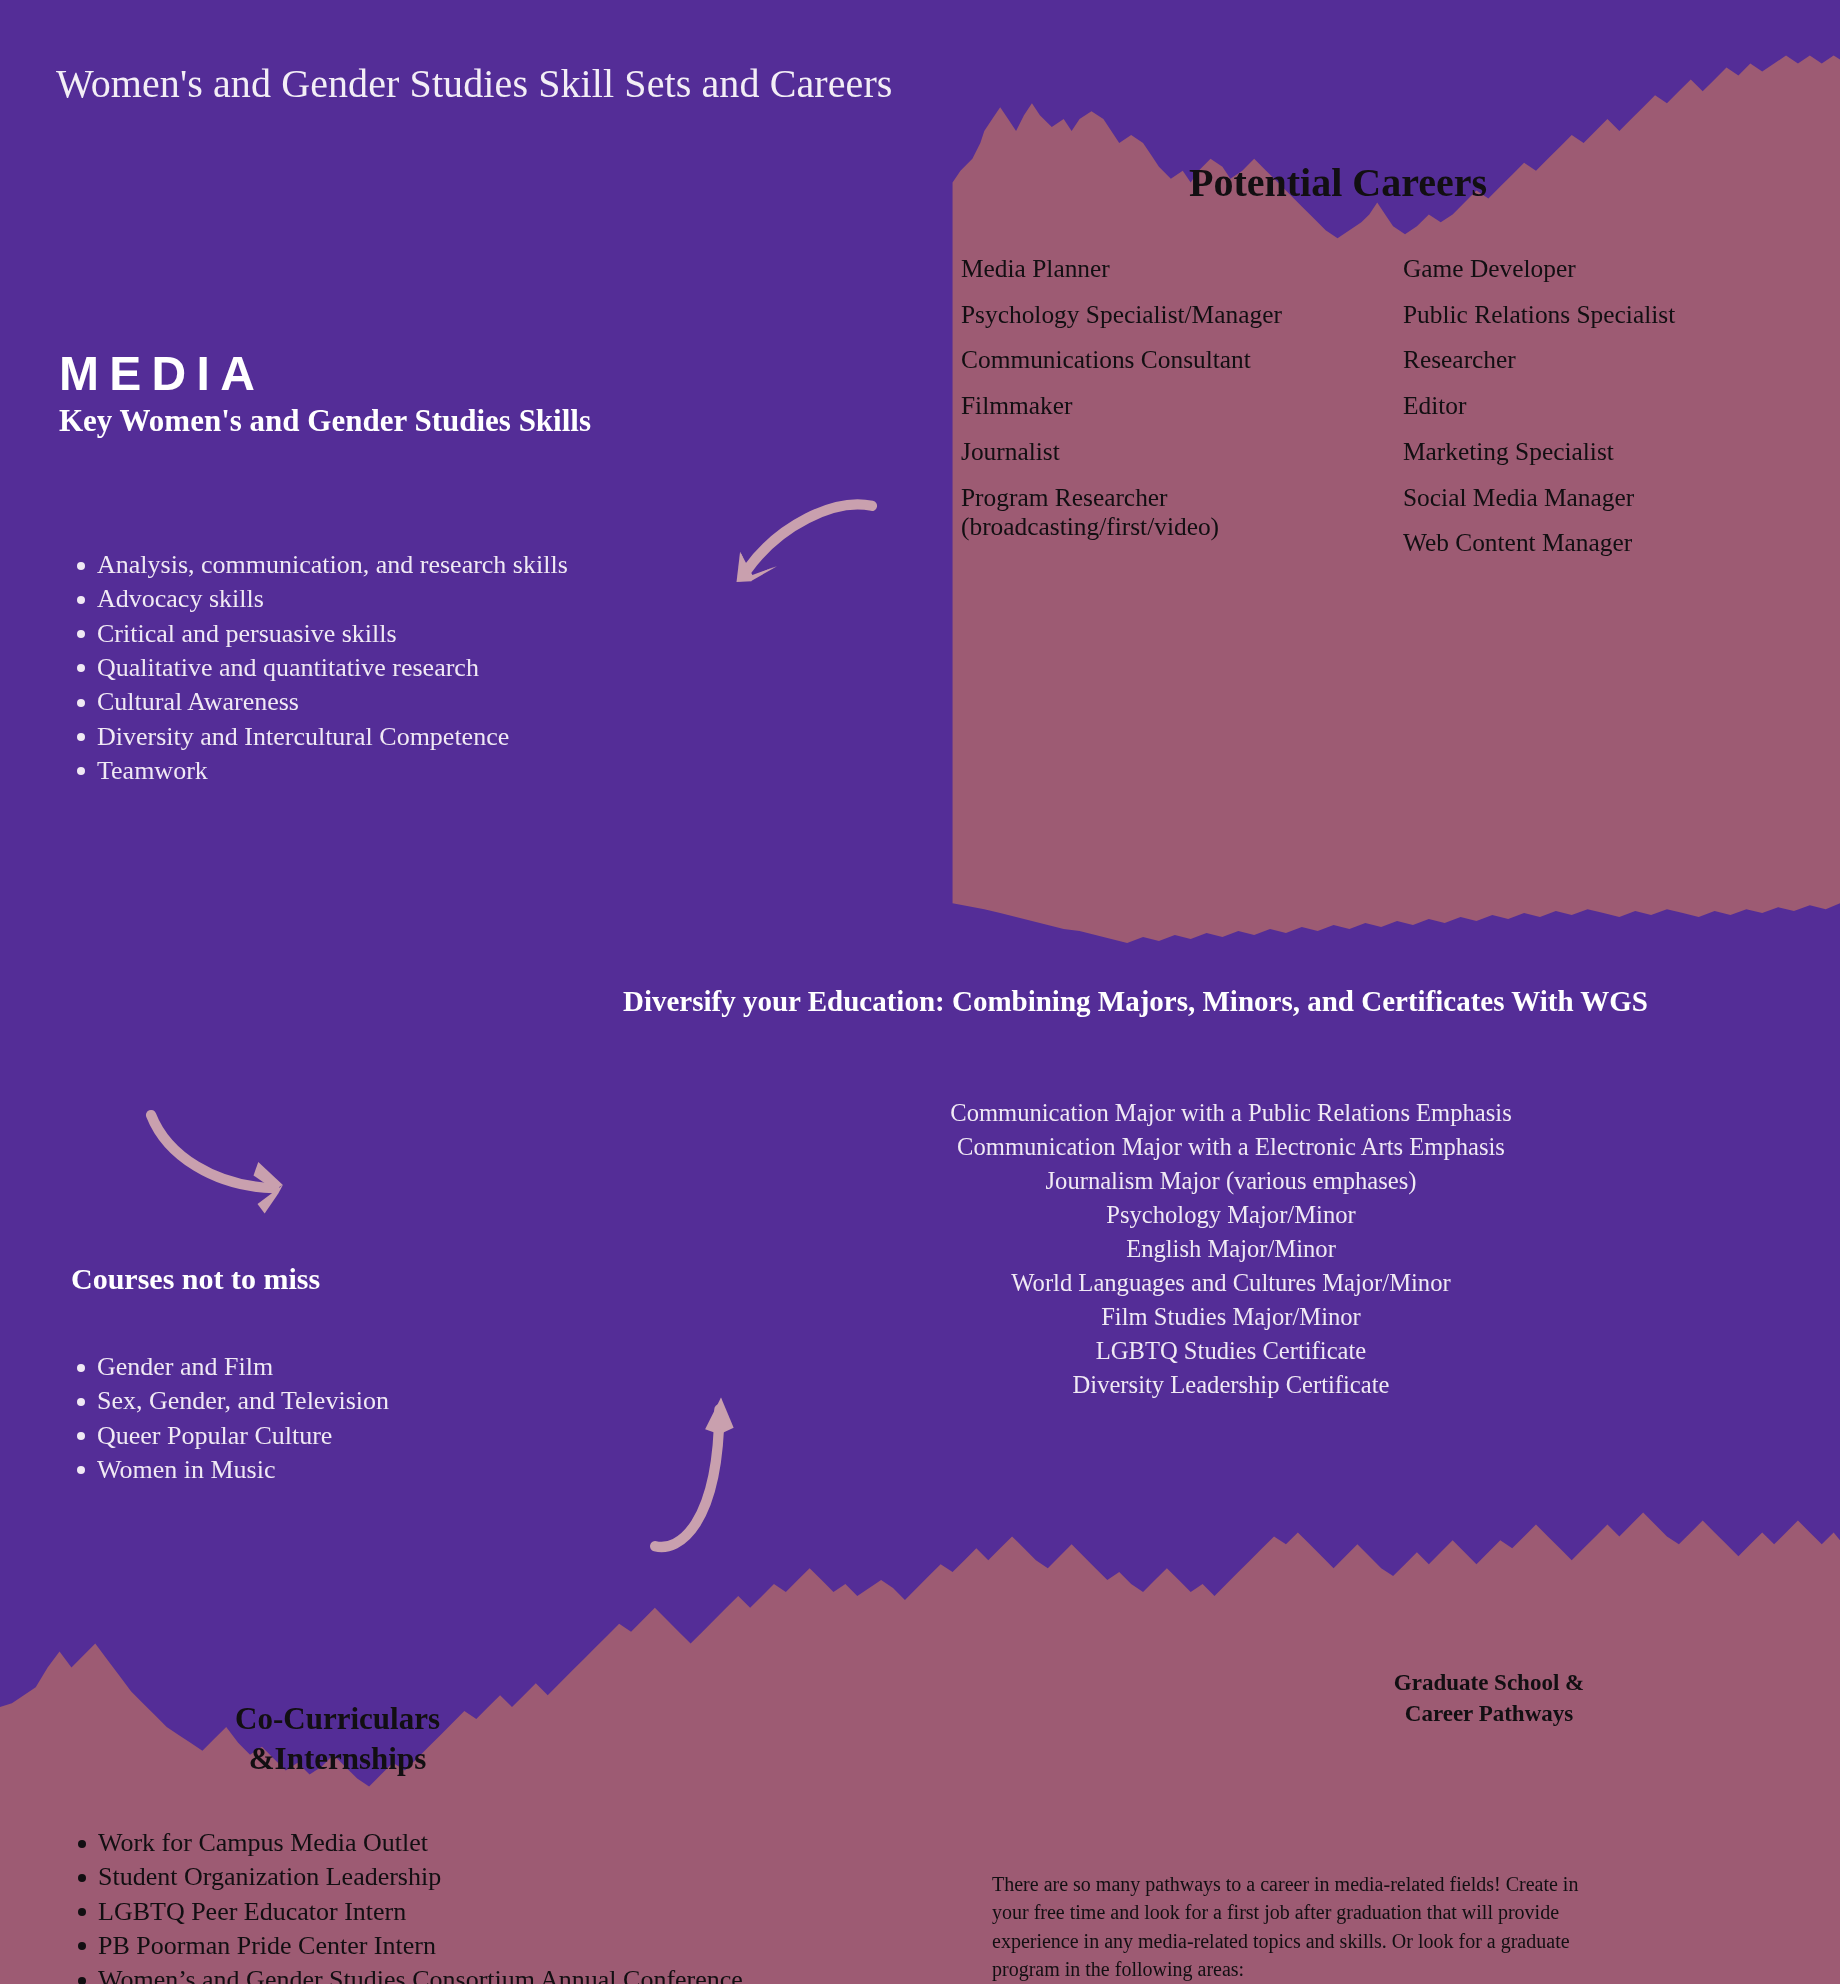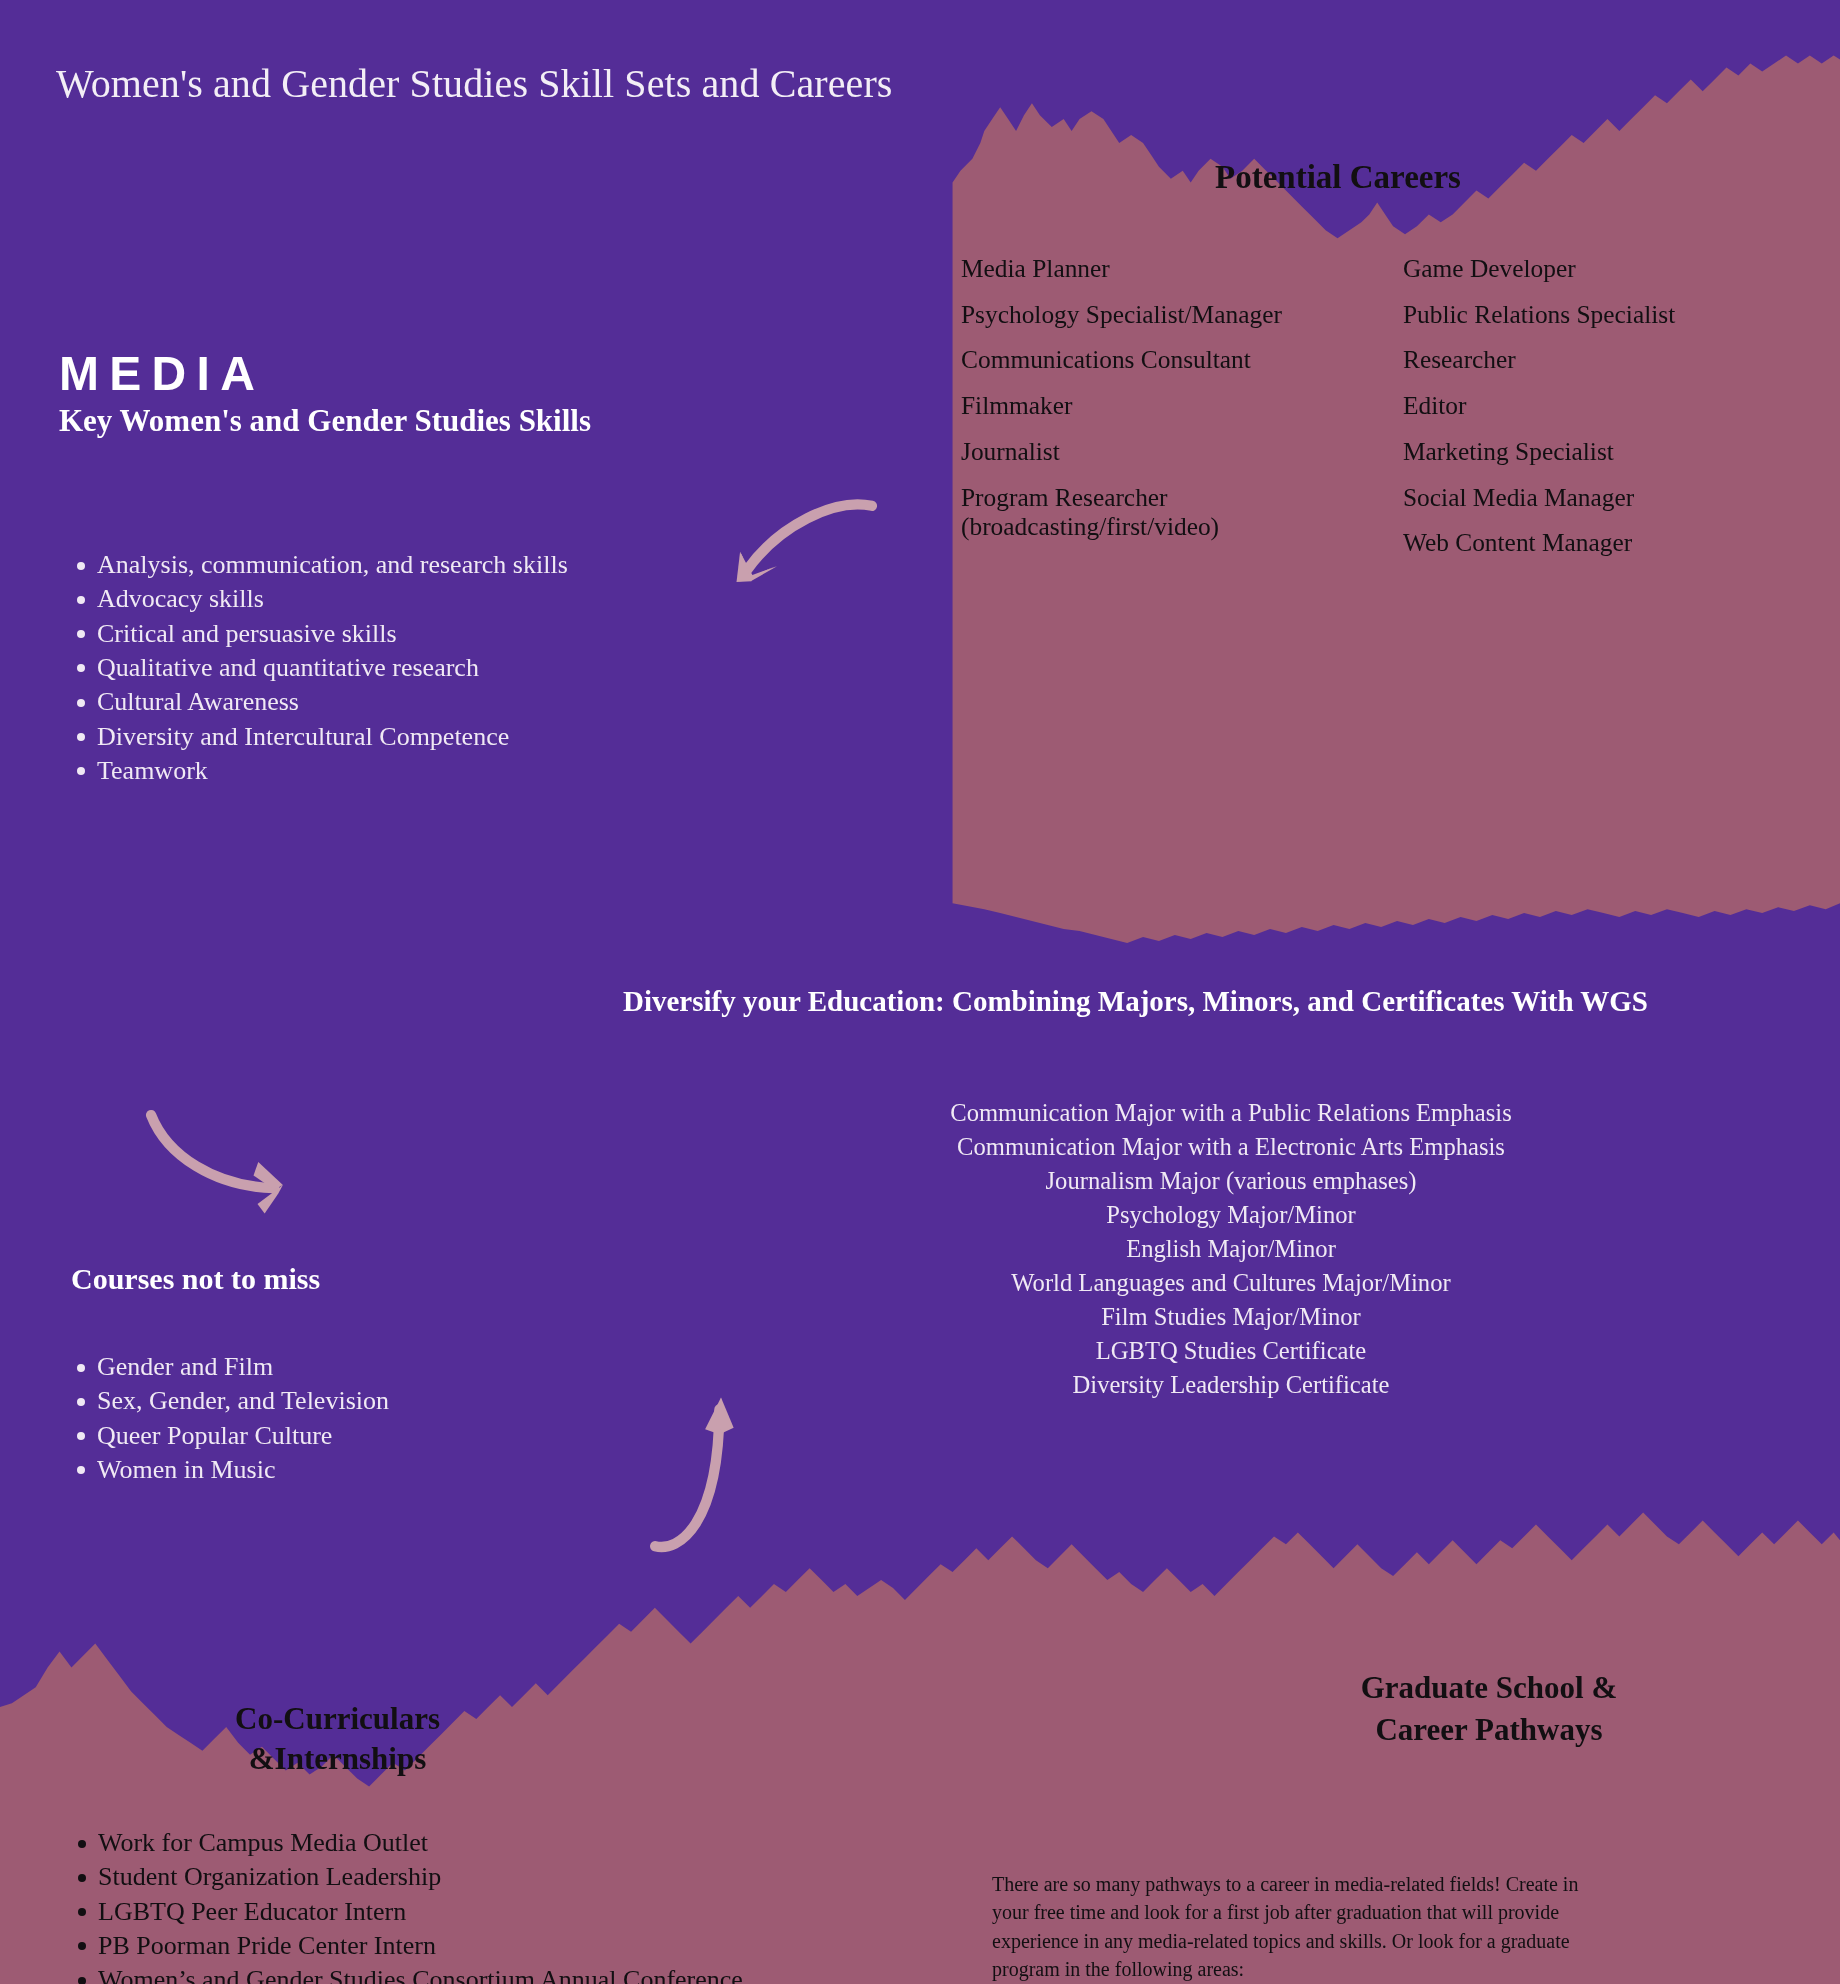--- a/index.html
+++ b/index.html
@@ -71,21 +71,21 @@
     width:635px;
     font-size:26px;
     line-height:1.32;
     color:#F0E9F4;
   }
 
   .careers-head{
     left:961px; top:159px;
     width:754px;
     text-align:center;
-    font-size:33px;
+    font-size:40px;
     font-weight:700;
     color:#120F12;
   }
   .careers-col{
     position:absolute;
     font-size:25.4px;
     line-height:1.17;
     color:#120F12;
   }
   .careers-col.left{ left:961px; top:254px; width:453px;}
@@ -123,21 +123,21 @@
     width:854px;
     font-size:26px;
     line-height:1.32;
     color:#120F12;
   }
 
   .grad-head{
     left:1211px; top:1667px;
     width:556px;
     text-align:center;
-    font-size:31px;
+    font-size:23px;
     font-weight:700;
     line-height:1.35;
     color:#120F12;
   }
   .grad-body{
     left:992px; top:1870px;
     width:619px;
     font-size:20px;
     line-height:1.42;
     color:#120F12;

